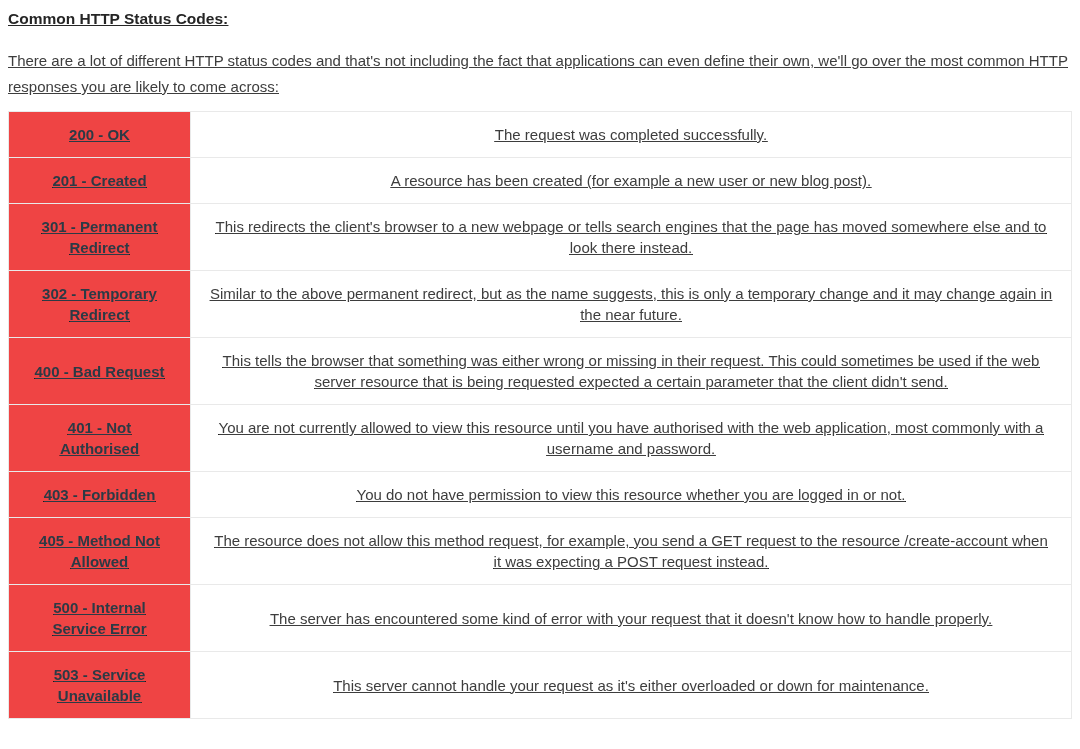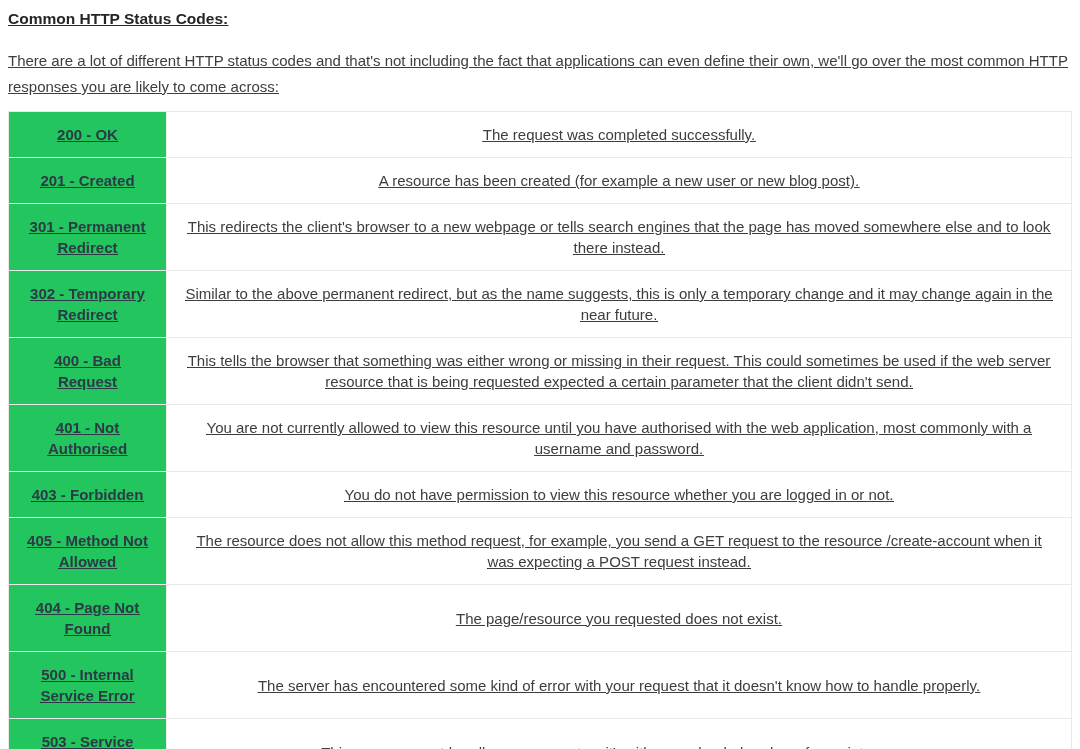--- a/index.html
+++ b/index.html
@@ -32,22 +32,22 @@
   }
   table.status-table td {
     border: 1px solid #e9e9e9;
     font-size: 15px;
     line-height: 21px;
     padding: 12px 18px;
     text-align: center;
     vertical-align: middle;
   }
   td.code-cell {
-    background: #22c55e;
-    width: 158px;
+    background: #ef4444;
+    width: 182px;
     font-weight: bold;
     color: #2c3a45;
     padding: 12px 8px;
     border-color: #e9e9e9;
   }
   td.desc-cell {
     color: #3d3d3d;
     background: #ffffff;
   }
 </style>
@@ -93,24 +93,20 @@
   <tr>
     <td class="code-cell">403 - Forbidden</td>
     <td class="desc-cell">You do not have permission to view this resource whether you are logged in or not.</td>
   </tr>
 
   <tr>
     <td class="code-cell">405 - Method Not Allowed</td>
     <td class="desc-cell">The resource does not allow this method request, for example, you send a GET request to the resource /create-account when it was expecting a POST request instead.</td>
   </tr>
 
-  <tr>
-    <td class="code-cell">404 - Page Not Found</td>
-    <td class="desc-cell">The page/resource you requested does not exist.</td>
-  </tr>
 
   <tr>
     <td class="code-cell">500 - Internal Service Error</td>
     <td class="desc-cell">The server has encountered some kind of error with your request that it doesn't know how to handle properly.</td>
   </tr>
 
   <tr>
     <td class="code-cell">503 - Service Unavailable</td>
     <td class="desc-cell">This server cannot handle your request as it's either overloaded or down for maintenance.</td>
   </tr>

